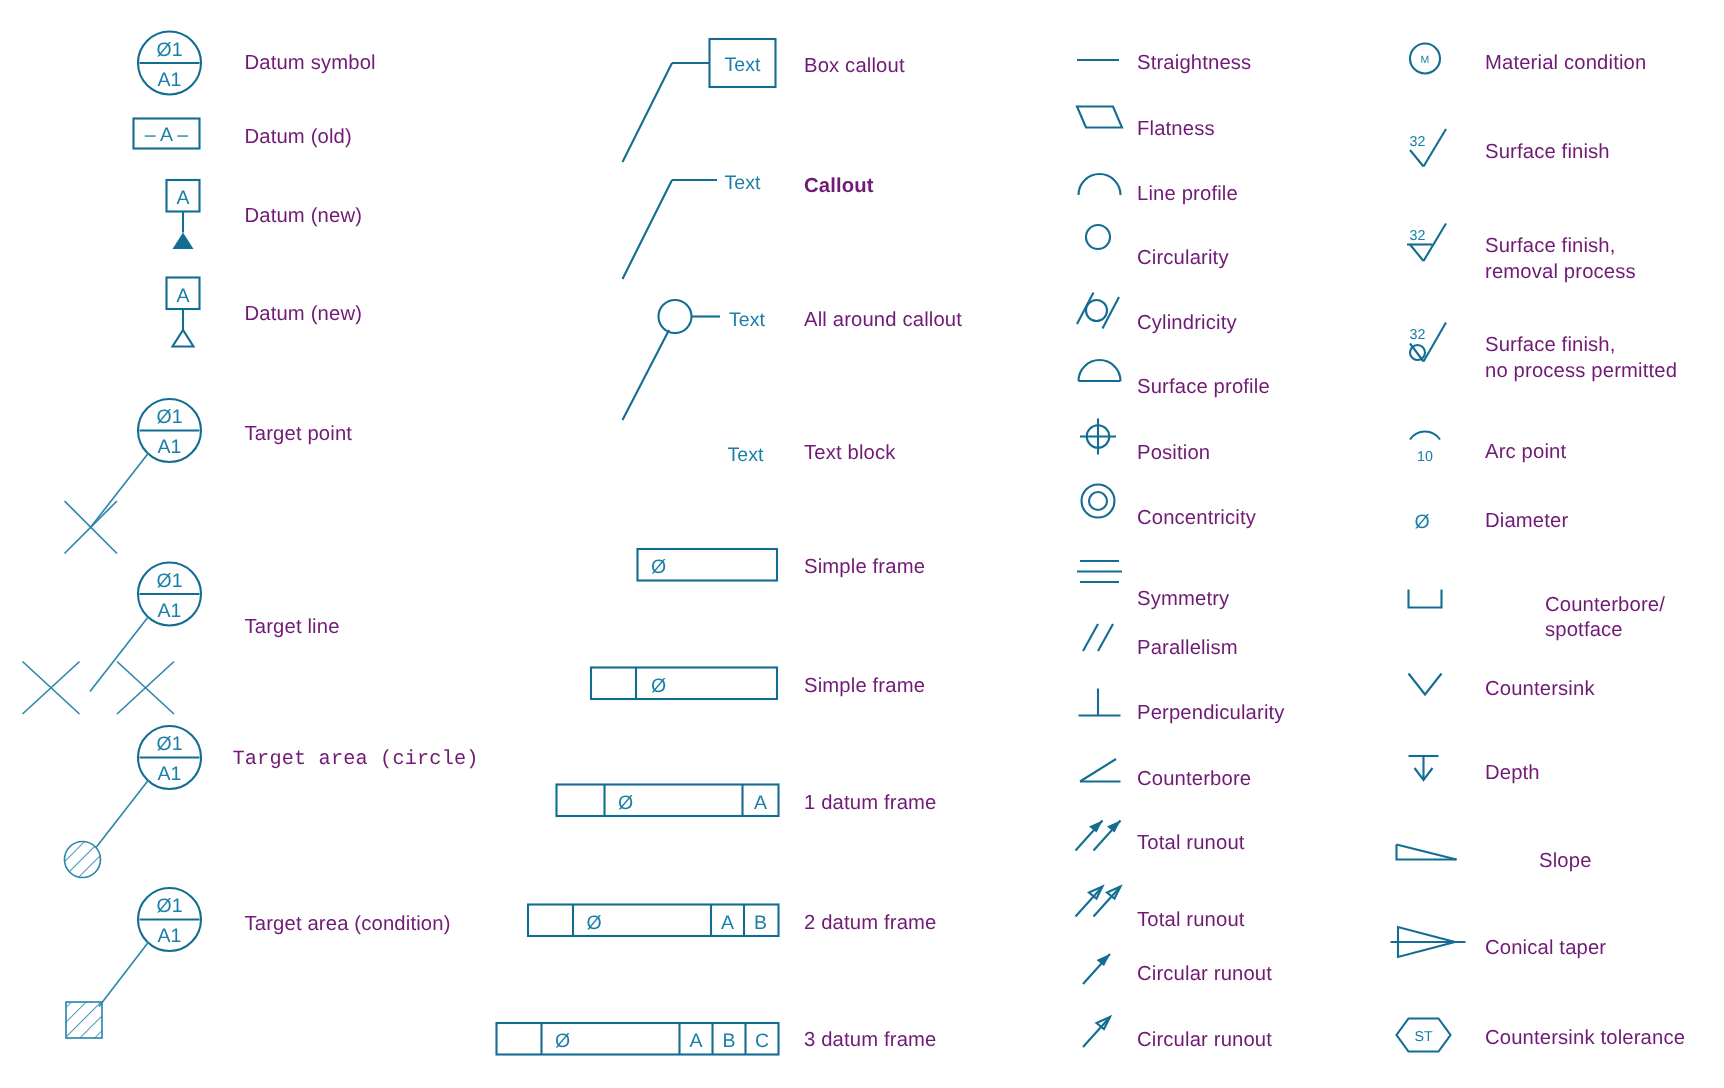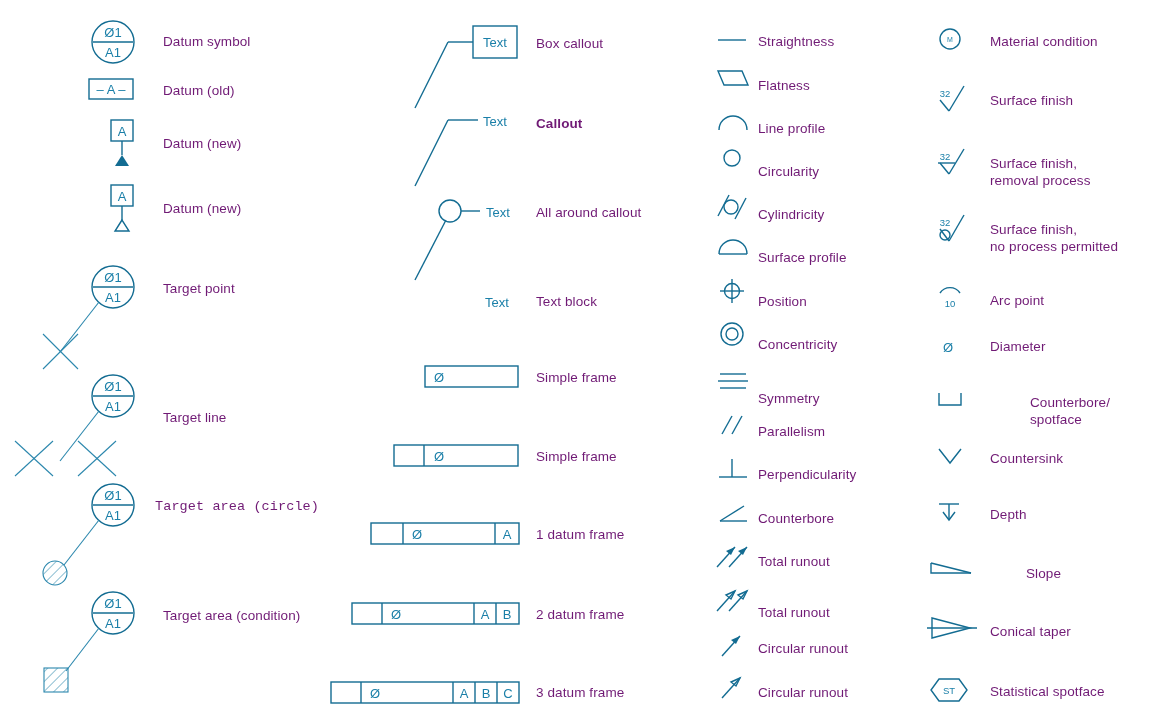--- a/index.html
+++ b/index.html
@@ -482,15 +482,15 @@
     </svg>
   </div>
   <div class="label" style="left:990px; top:623px;">Conical taper</div>
 
   <div class="glyph" style="left:930px; top:676px;">
     <svg width="44" height="28">
       <polygon class="st" points="9,3 29,3 37,14 29,25 9,25 1,14"></polygon>
       <text class="sym-text-sm" x="19" y="18" text-anchor="middle">ST</text>
     </svg>
   </div>
-  <div class="label" style="left:990px; top:683px;">Statistical spotface</div>
+  <div class="label" style="left:990px; top:683px;">Countersink tolerance</div>
 
 </div>
 
 </body></html>

